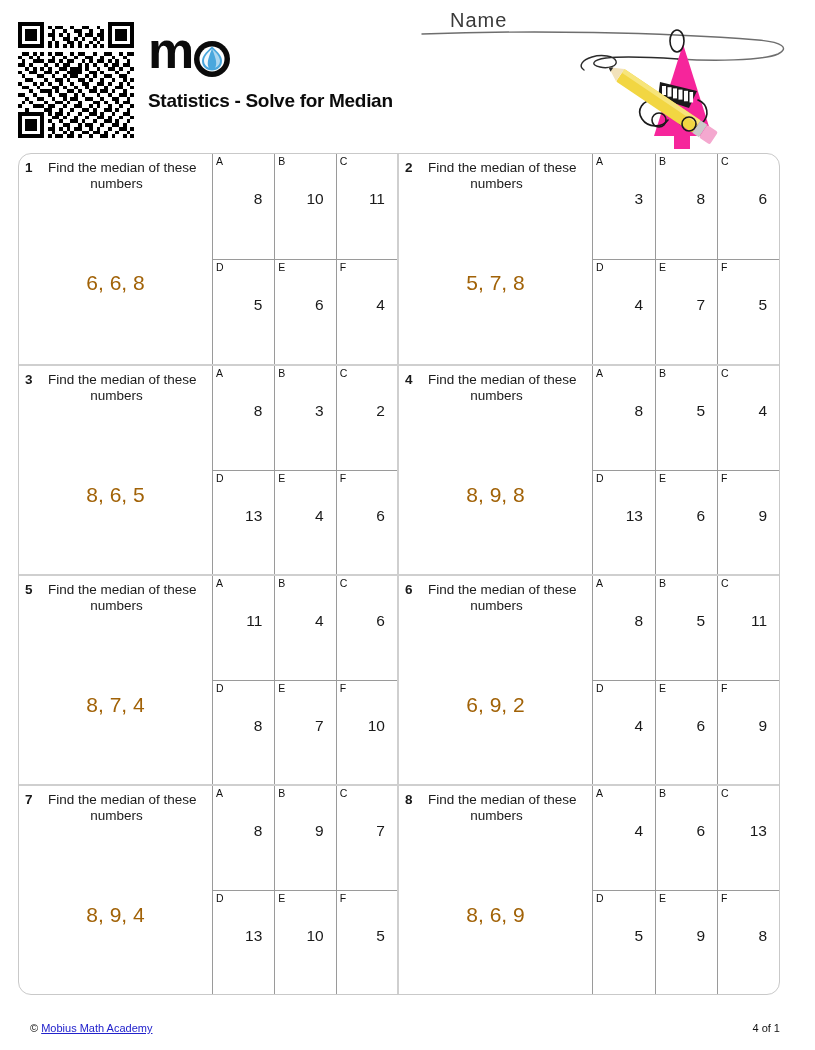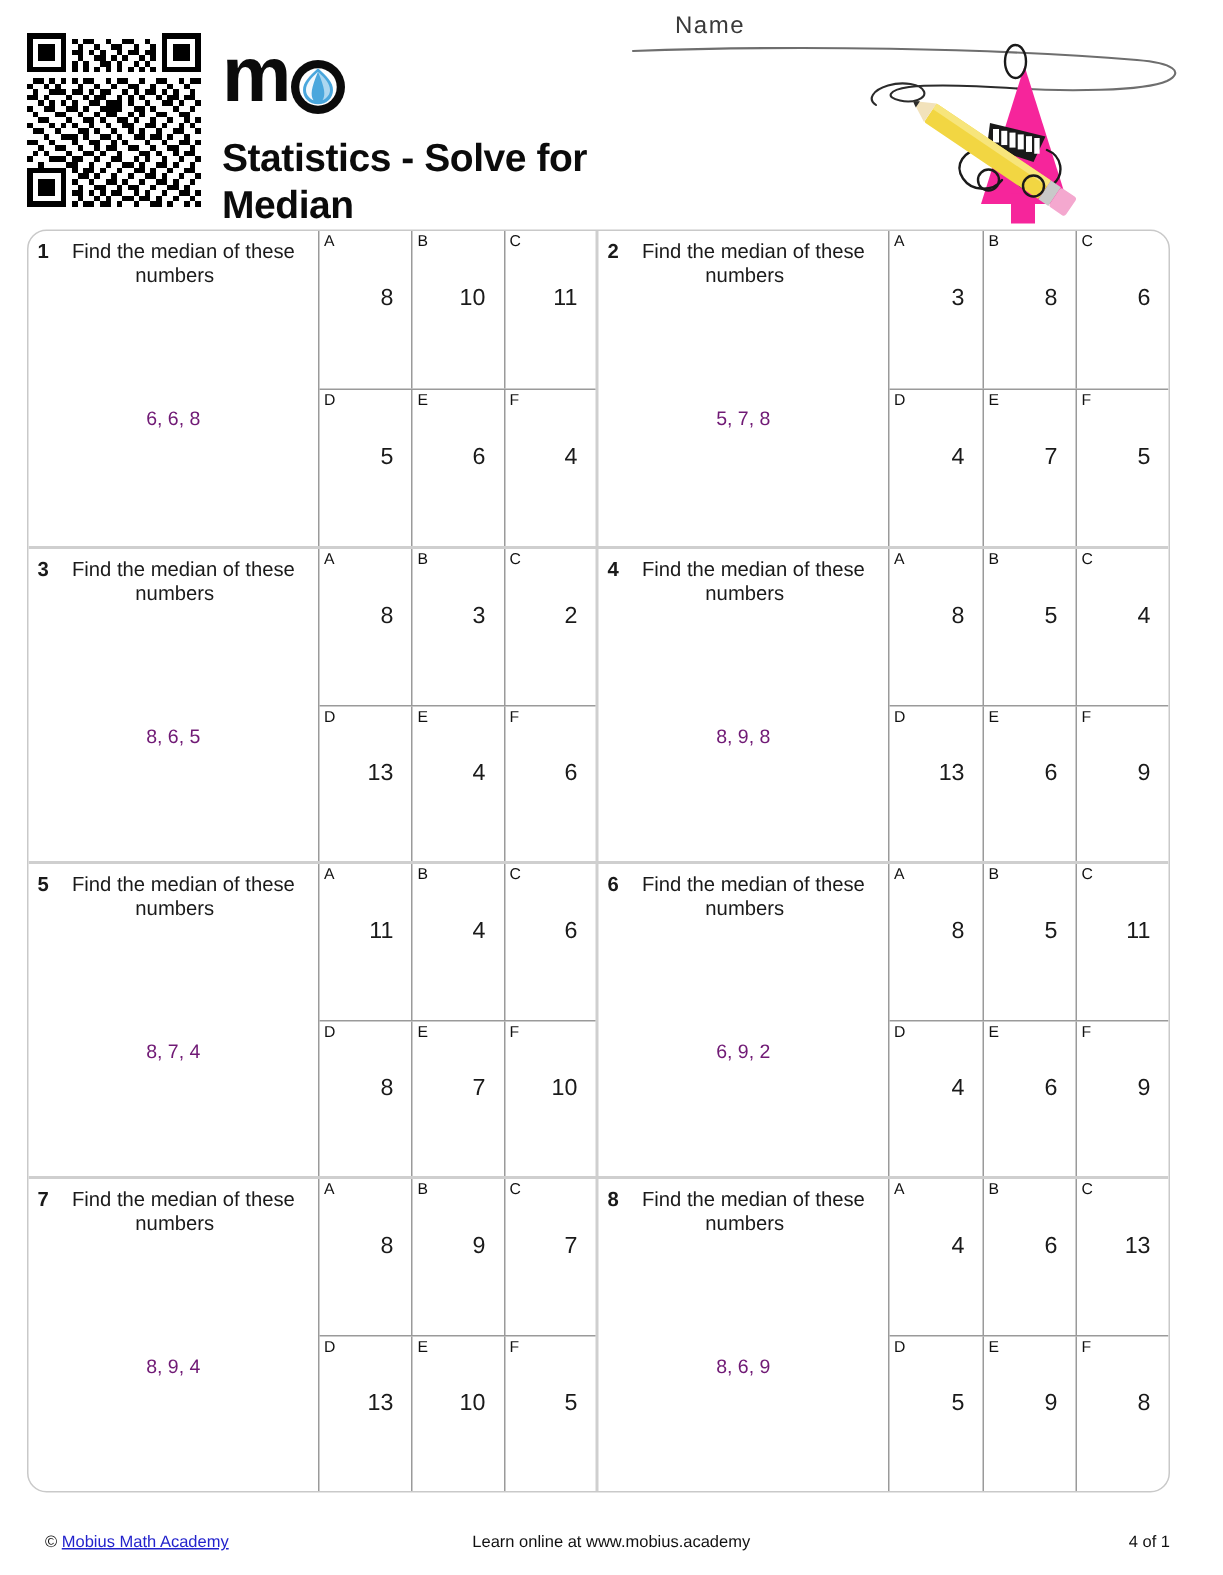--- a/index.html
+++ b/index.html
@@ -48,35 +48,35 @@
   .brand .b-pre, .brand .b-post { display: inline-block; }
   .brand .logo-o {
     display: inline-block;
     width: 38px; height: 38px;
     margin: 0 1px;
     position: relative;
     top: 3px;
   }
   .worksheet-title {
     margin-top: 12px;
-    font-size: 26px;
+    font-size: 19px;
     font-weight: bold;
     color: #0b0b0b;
     letter-spacing: -0.3px;
   }
 
   .name-area {
     position: absolute;
     left: 410px; top: 4px;
     width: 405px; height: 145px;
   }
   .name-label {
     position: absolute;
     left: 40px; top: 5px;
-    font-size: 16px;
+    font-size: 20px;
     color: #3a3a3a;
     letter-spacing: 1px;
   }
   .squiggle { position: absolute; left: 0; top: 0; }
   .mascot   { position: absolute; left: 0; top: 0; }
 
   
   .sheet {
     position: absolute;
     left: 18px;
@@ -120,23 +120,23 @@
     text-align: center;
     color: #1a1a1a;
   }
   .qnum {
     font-weight: bold;
     font-size: 13.5px;
     float: left;
     margin-right: 4px;
   }
   .prompt-values {
-    font-size: 13px;
+    font-size: 21px;
     text-align: center;
-    color: #701a75;
+    color: #a16207;
     position: absolute;
     left: 0; right: 0;
     top: 117px;
   }
 
   
   .options {
     flex: 1 1 auto;
     display: flex;
     flex-direction: column;
@@ -873,15 +873,14 @@
     </div>
   </div>
 
 </div>
 
 <div class="footer">
   <div class="copy">
     <span>©</span>
     <a href="#">Mobius Math Academy</a>
   </div>
-  <div class="learn">Learn online at www.mobius.academy</div>
   <div class="pageno">4 of 1</div>
 </div>
 
 </body></html>

